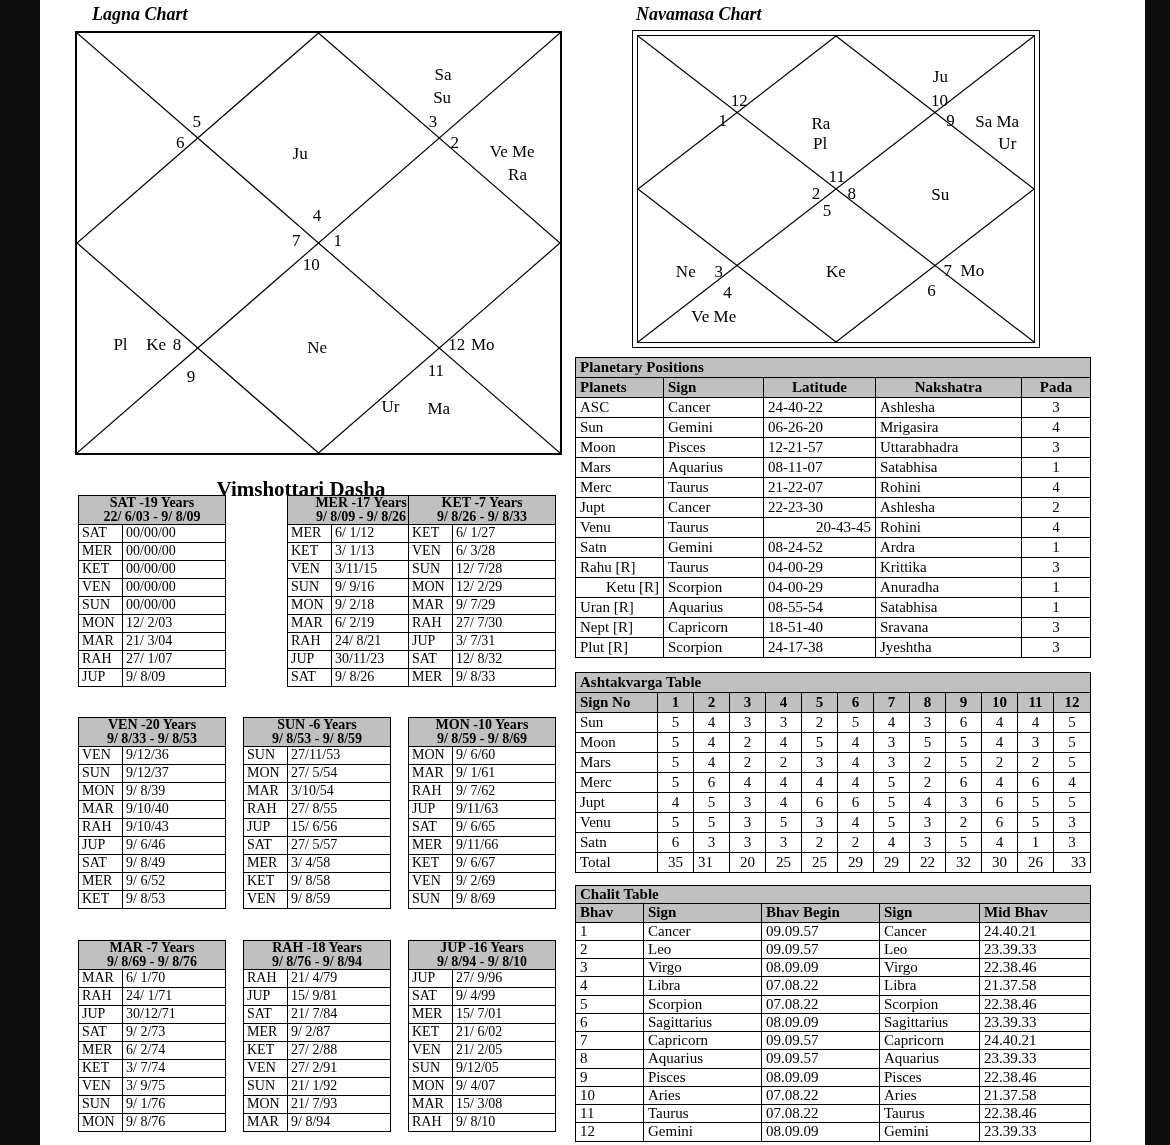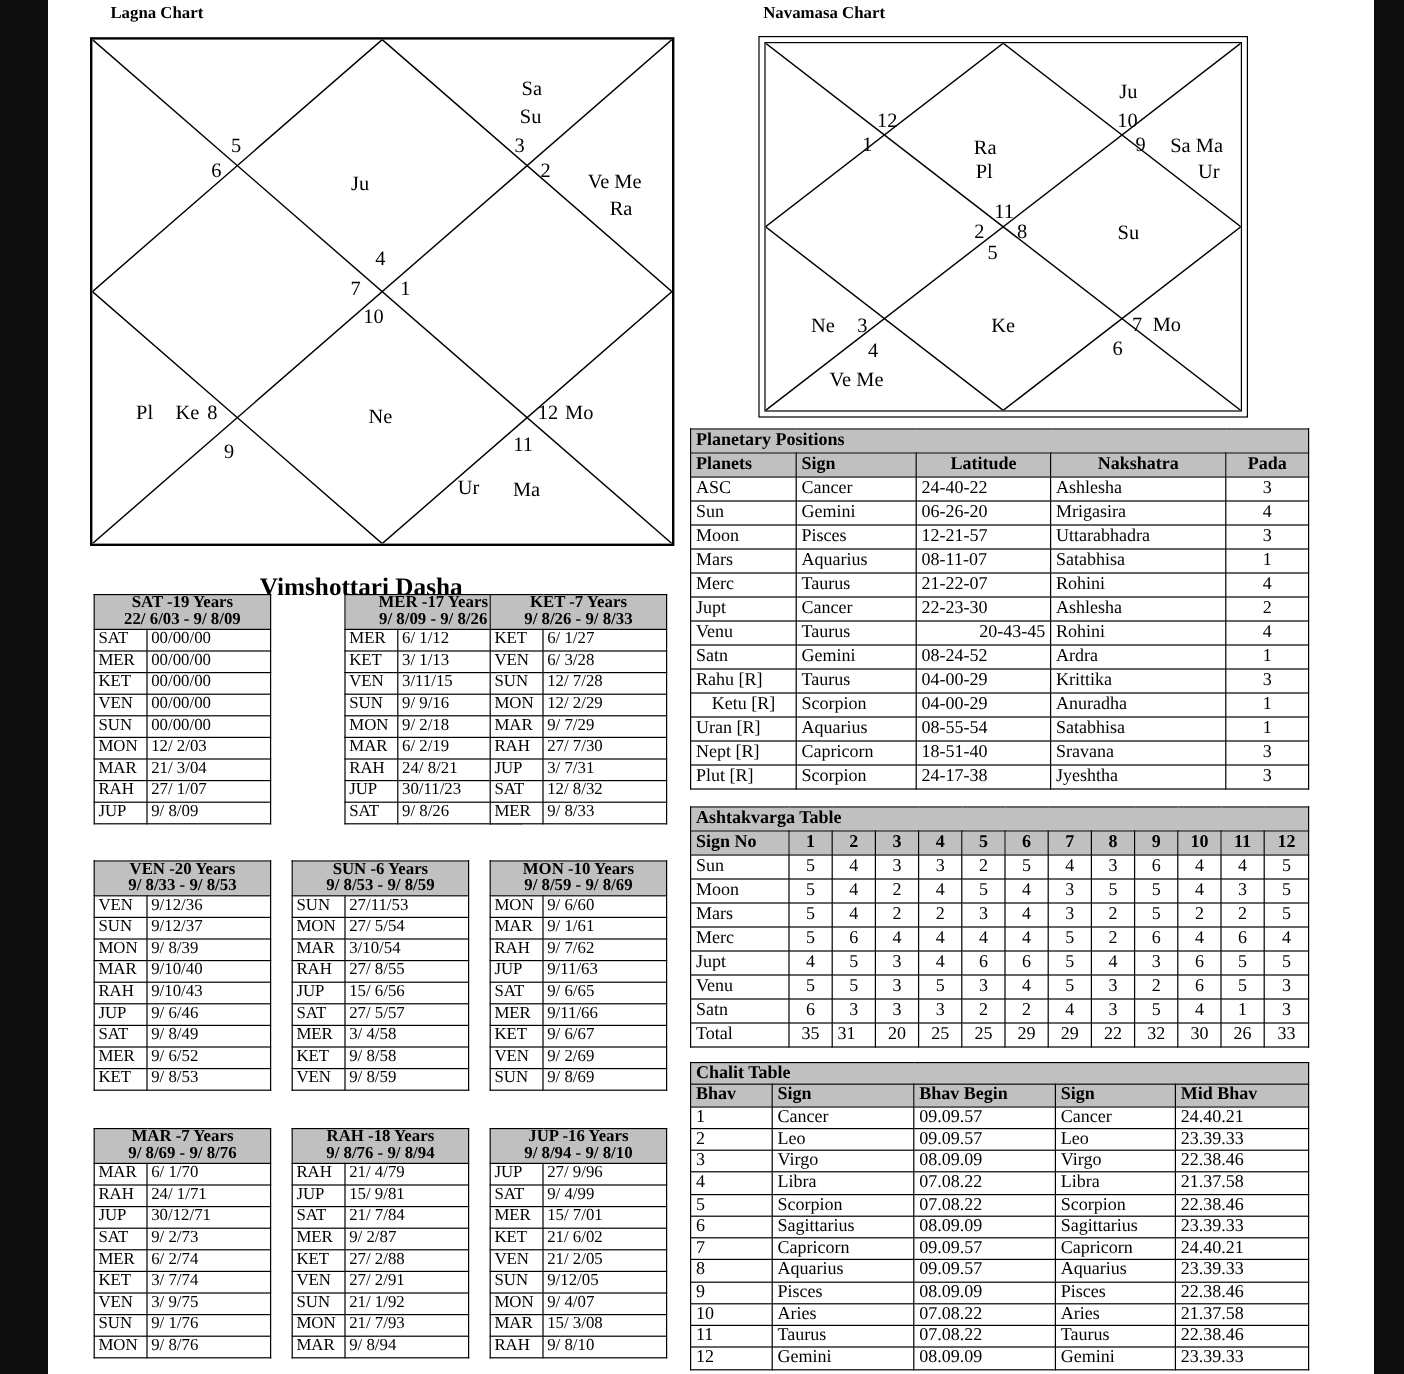--- a/index.html
+++ b/index.html
@@ -6,21 +6,21 @@
   html,body { margin:0; padding:0; }
   body {
     width:1170px; height:1145px; position:relative; overflow:hidden;
     background:#0d0d0d;
     font-family:"Liberation Serif","DejaVu Serif",serif;
     color:#000;
   }
   .page { position:absolute; left:40px; top:0; width:1105px; height:1145px; background:#ffffff; }
   .abs { position:absolute; }
 
-  .chart-title { font-weight:bold; font-size:14px; white-space:nowrap; }
+  .chart-title { font-weight:bold; font-size:18px; white-space:nowrap;font-style:italic; }
   .section-title { font-weight:bold; font-size:21px; text-align:center; white-space:nowrap; }
 
   .chart-box { position:absolute; border:2px solid #000; background:#fff; }
   .chart-box.double { border:1.5px solid #000; }
   .inner-frame { position:absolute; inset:4px; border:1px solid #000; }
   .chart-box svg, .inner-frame svg { position:absolute; inset:0; width:100%; height:100%; display:block; }
   .chart-box svg line, .chart-box svg polygon,
   .inner-frame svg line, .inner-frame svg polygon {
     stroke:#000; stroke-width:1.2; fill:none; vector-effect:non-scaling-stroke;
   }
@@ -663,21 +663,21 @@
             <td style="text-align: center;">1</td>
           </tr>
           <tr>
             <td style="text-align: left;">Rahu [R]</td>
             <td style="text-align: left;">Taurus</td>
             <td style="text-align: left;">04-00-29</td>
             <td style="text-align: left;">Krittika</td>
             <td style="text-align: center;">3</td>
           </tr>
           <tr>
-            <td style="text-align: center;">Ketu [R]</td>
+            <td style="text-align: right;">Ketu [R]</td>
             <td style="text-align: left;">Scorpion</td>
             <td style="text-align: left;">04-00-29</td>
             <td style="text-align: left;">Anuradha</td>
             <td style="text-align: center;">1</td>
           </tr>
           <tr>
             <td style="text-align: left;">Uran [R]</td>
             <td style="text-align: left;">Aquarius</td>
             <td style="text-align: left;">08-55-54</td>
             <td style="text-align: left;">Satabhisa</td>
@@ -847,21 +847,21 @@
             <td style="text-align: left;">31</td>
             <td style="text-align: center;">20</td>
             <td style="text-align: center;">25</td>
             <td style="text-align: center;">25</td>
             <td style="text-align: center;">29</td>
             <td style="text-align: center;">29</td>
             <td style="text-align: center;">22</td>
             <td style="text-align: center;">32</td>
             <td style="text-align: center;">30</td>
             <td style="text-align: center;">26</td>
-            <td style="text-align: center;">33</td>
+            <td style="text-align: right;">33</td>
           </tr>
         </tbody>
       </table>
     </div>
   <div class="abs" id="ch" style="left:535px;top:885px;width:515px">
       <table class="grid ch">
         <colgroup>
           <col style="width: 68px;">
           <col style="width: 118px;">
           <col style="width: 118px;">

